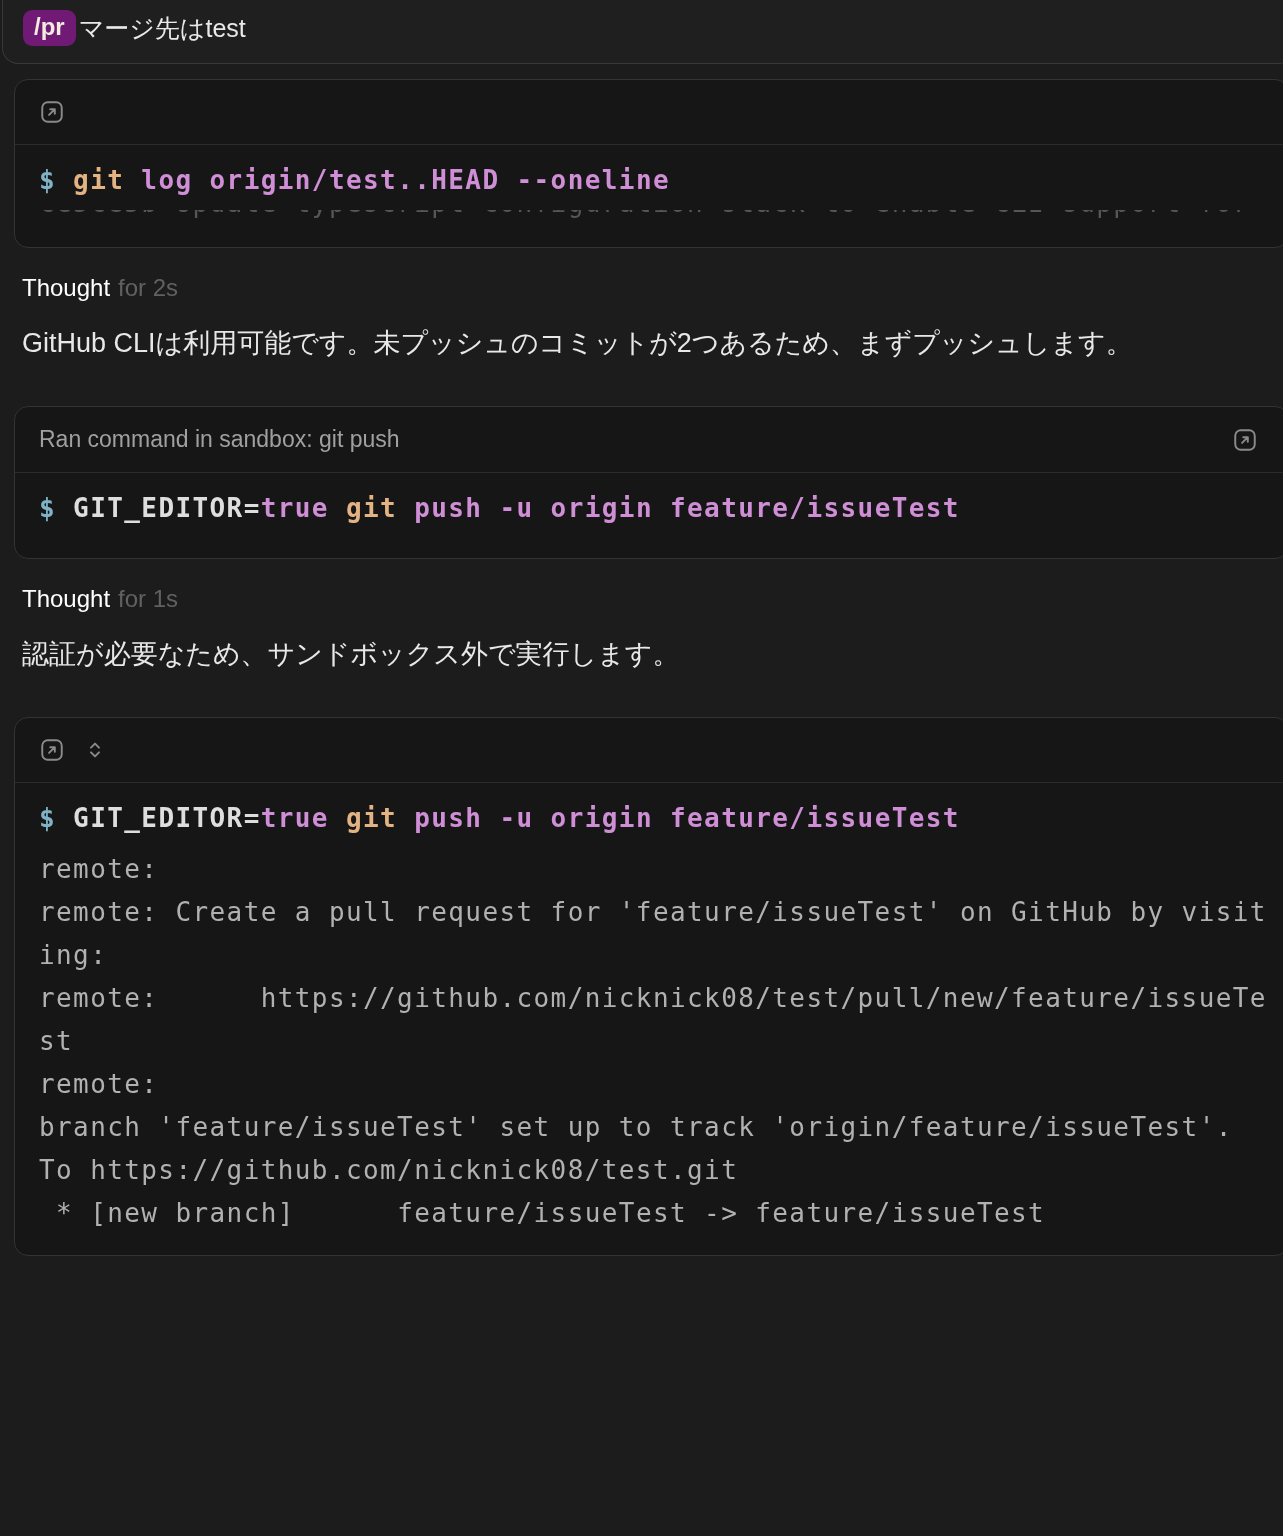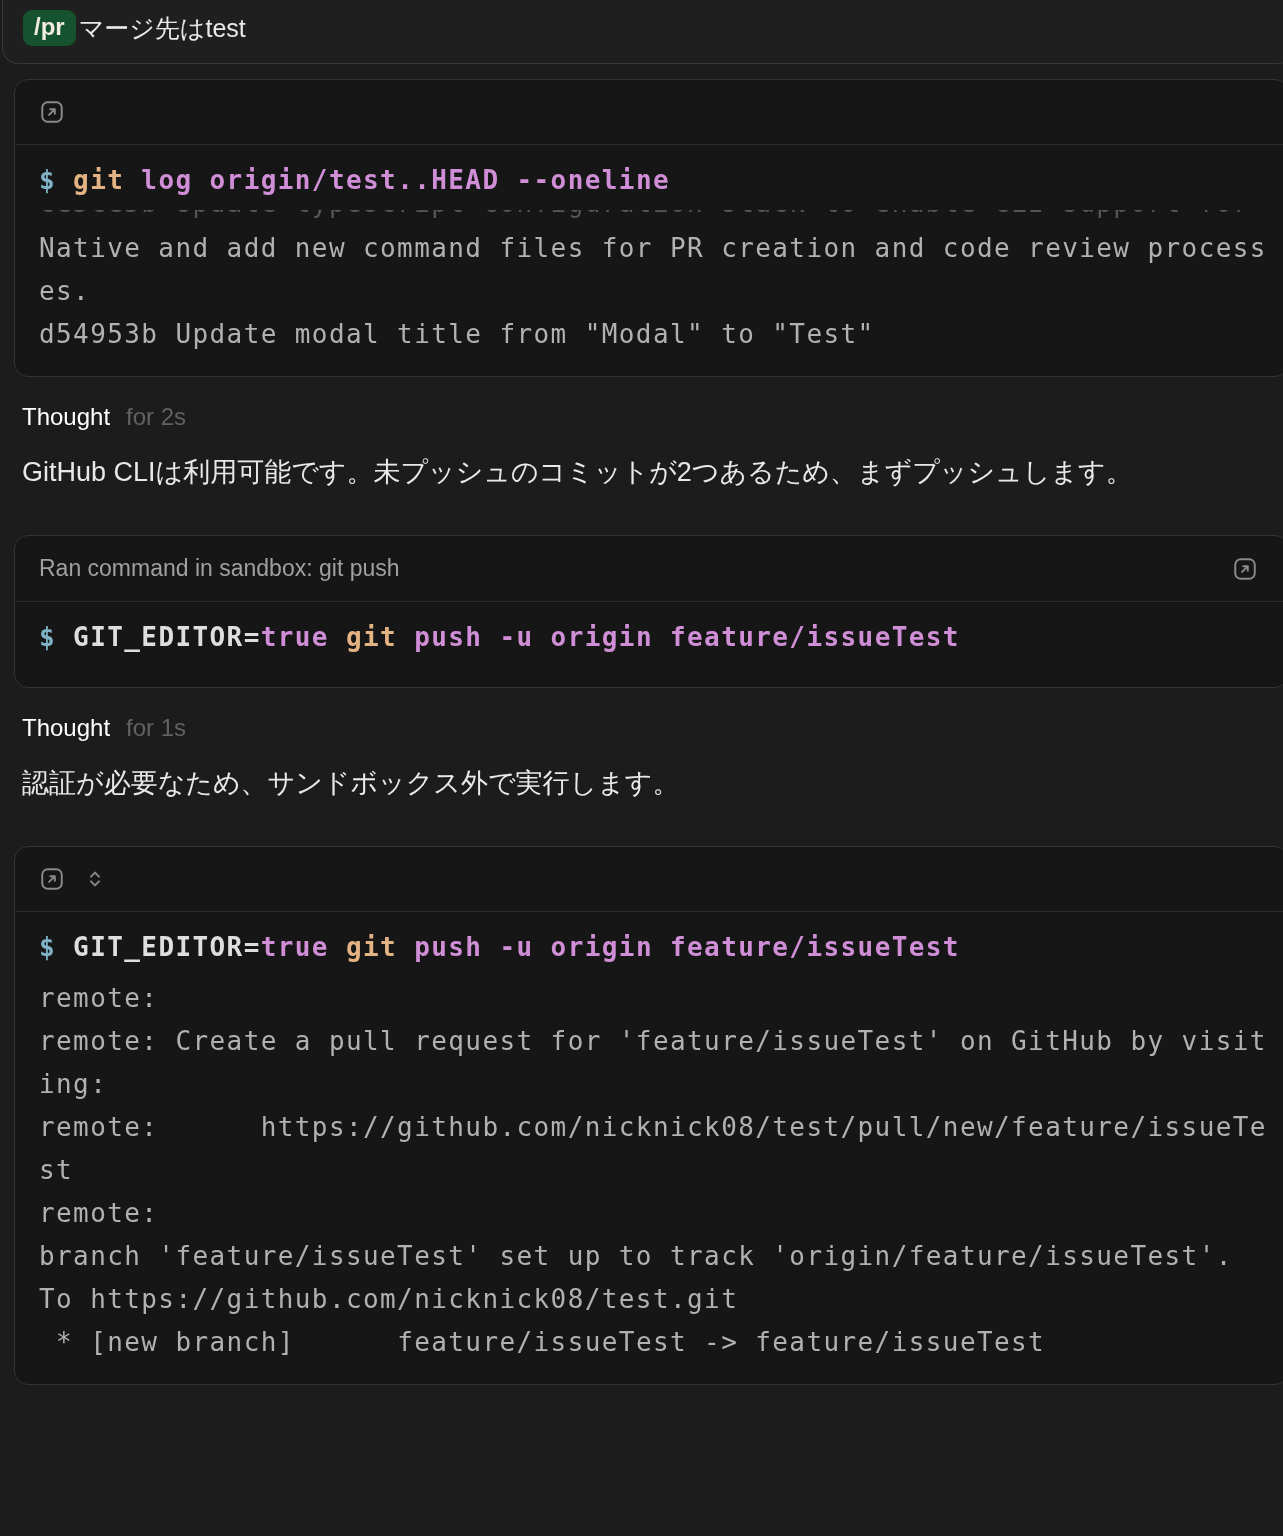--- a/index.html
+++ b/index.html
@@ -15,21 +15,21 @@
     margin: -18px -12px 0 2px;
     background: #1f1f1f;
     border: 1px solid #383838;
     border-top: none;
     border-radius: 0 0 16px 16px;
     padding: 28px 22px 17px 20px;
     display: flex;
     align-items: center;
   }
   .slash-chip {
-    background: #14532d;
+    background: #701a75;
     color: #f1ebe0;
     font-weight: 700;
     font-size: 24px;
     border-radius: 9px;
     padding: 5px 11px 7px 11px;
     line-height: 1;
   }
   .user-text {
     color: #e9e9e9;
     font-size: 25px;
@@ -95,21 +95,21 @@
     word-break: break-all;
   }
 
   
   .thought-header {
     margin: 26px 24px 0 22px;
     font-size: 24px;
     cursor: pointer;
   }
   .thought-label { color: #ffffff; }
-  .thought-duration { color: #616161; margin-left: 16px; }
+  .thought-duration { color: #616161; margin-left: 8px; }
   .assistant-paragraph {
     margin: 22px 24px 43px 22px;
     color: #e8e8e8;
     font-size: 27px;
     line-height: 1.45;
   }
 </style>
 </head>
 <body>
 
@@ -128,22 +128,20 @@
         </svg>
       </span>
     </span>
   </div>
   <div class="card-divider"></div>
   <div class="terminal">
     <div class="cmd-line"><span class="t-cyan">$ </span><span class="t-white"></span><span class="t-pink"></span><span class="t-orange">git</span><span class="t-pink"> log origin/test..HEAD --oneline</span></div>
     <div class="clipped-line">
       <div>ce5ce5b Update typescript configuration stack to enable CLI support for</div>
     </div>
-    <div class="term-output">Native and add new command files for PR creation and code review processes.
-d54953b Update modal title from "Modal" to "Test"</div>
   </div>
 </div>
 
 <div class="thought-header">
   <span class="thought-label">Thought</span><span class="thought-duration">for 2s</span>
 </div>
 <div class="assistant-paragraph">GitHub CLIは利用可能です。未プッシュのコミットが2つあるため、まずプッシュします。</div>
 
 <div class="card">
   <div class="card-header">

